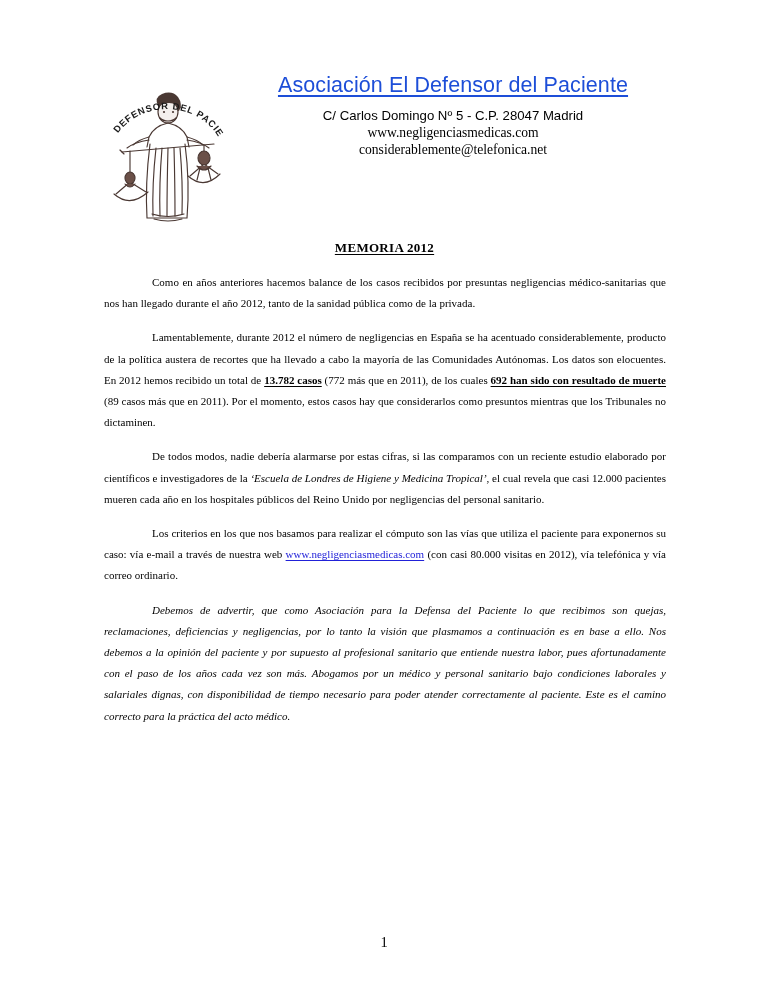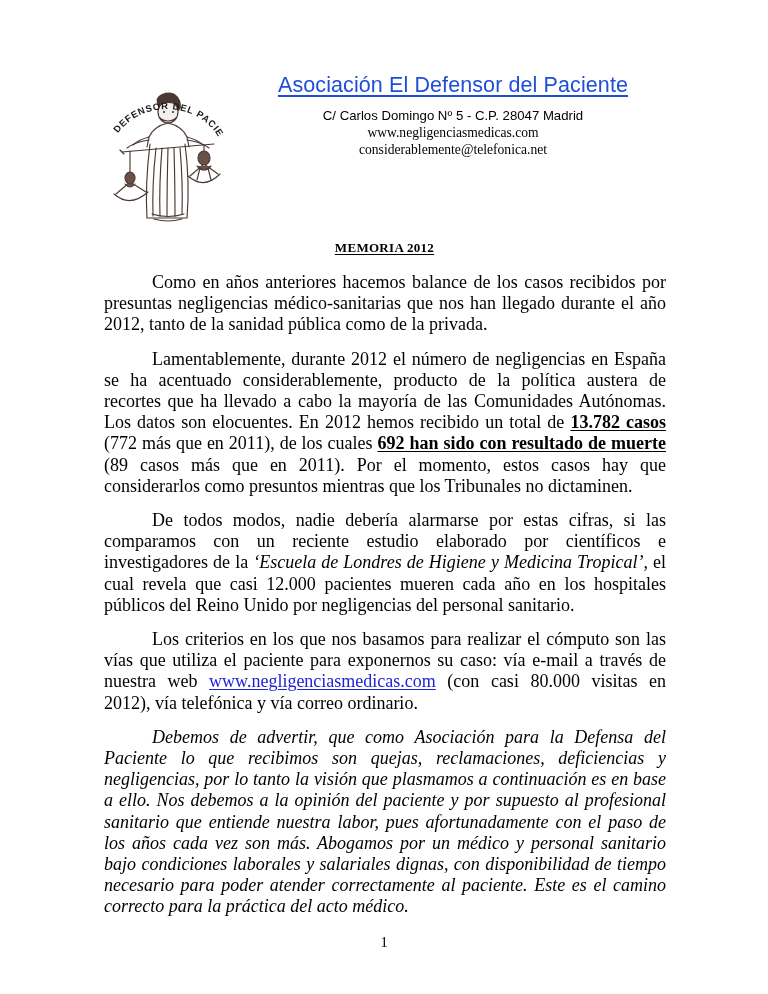--- a/index.html
+++ b/index.html
@@ -87,21 +87,21 @@
   .body-text {
     position: absolute;
     left: 104px;
     top: 272px;
     width: 562px;
   }
   .body-text p {
     margin: 0 0 13px 0;
     text-align: justify;
     text-indent: 48px;
-    font-size: 18px;
+    font-size: 11px;
     line-height: 21.2px;
     font-family: "Liberation Serif", "DejaVu Serif", serif;
     color: #000;
     hyphens: none;
   }
   .body-text p:last-child { margin-bottom: 16px; font-style: italic; }
 
   .bu {
     font-weight: bold;
     text-decoration: underline;

